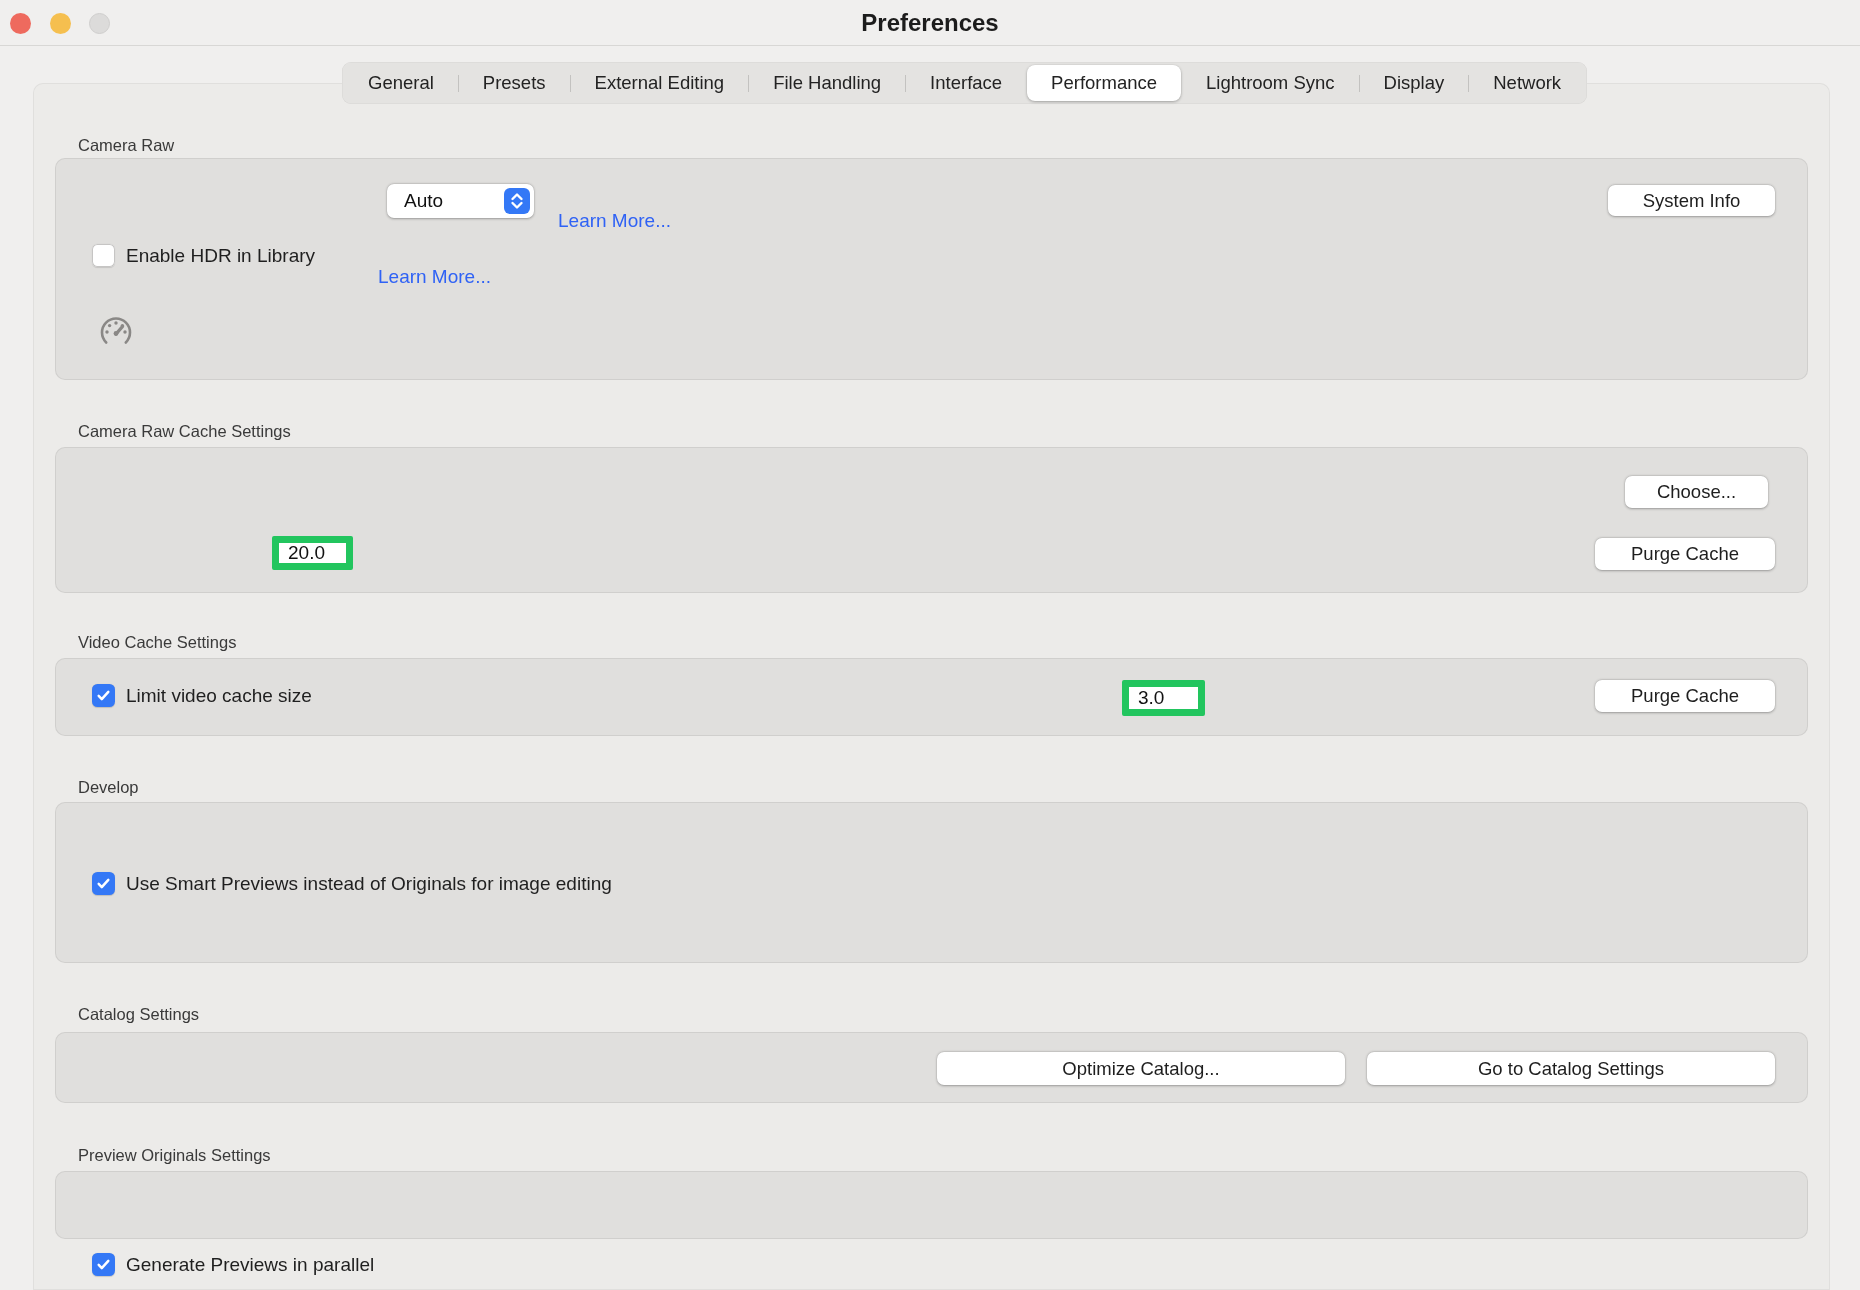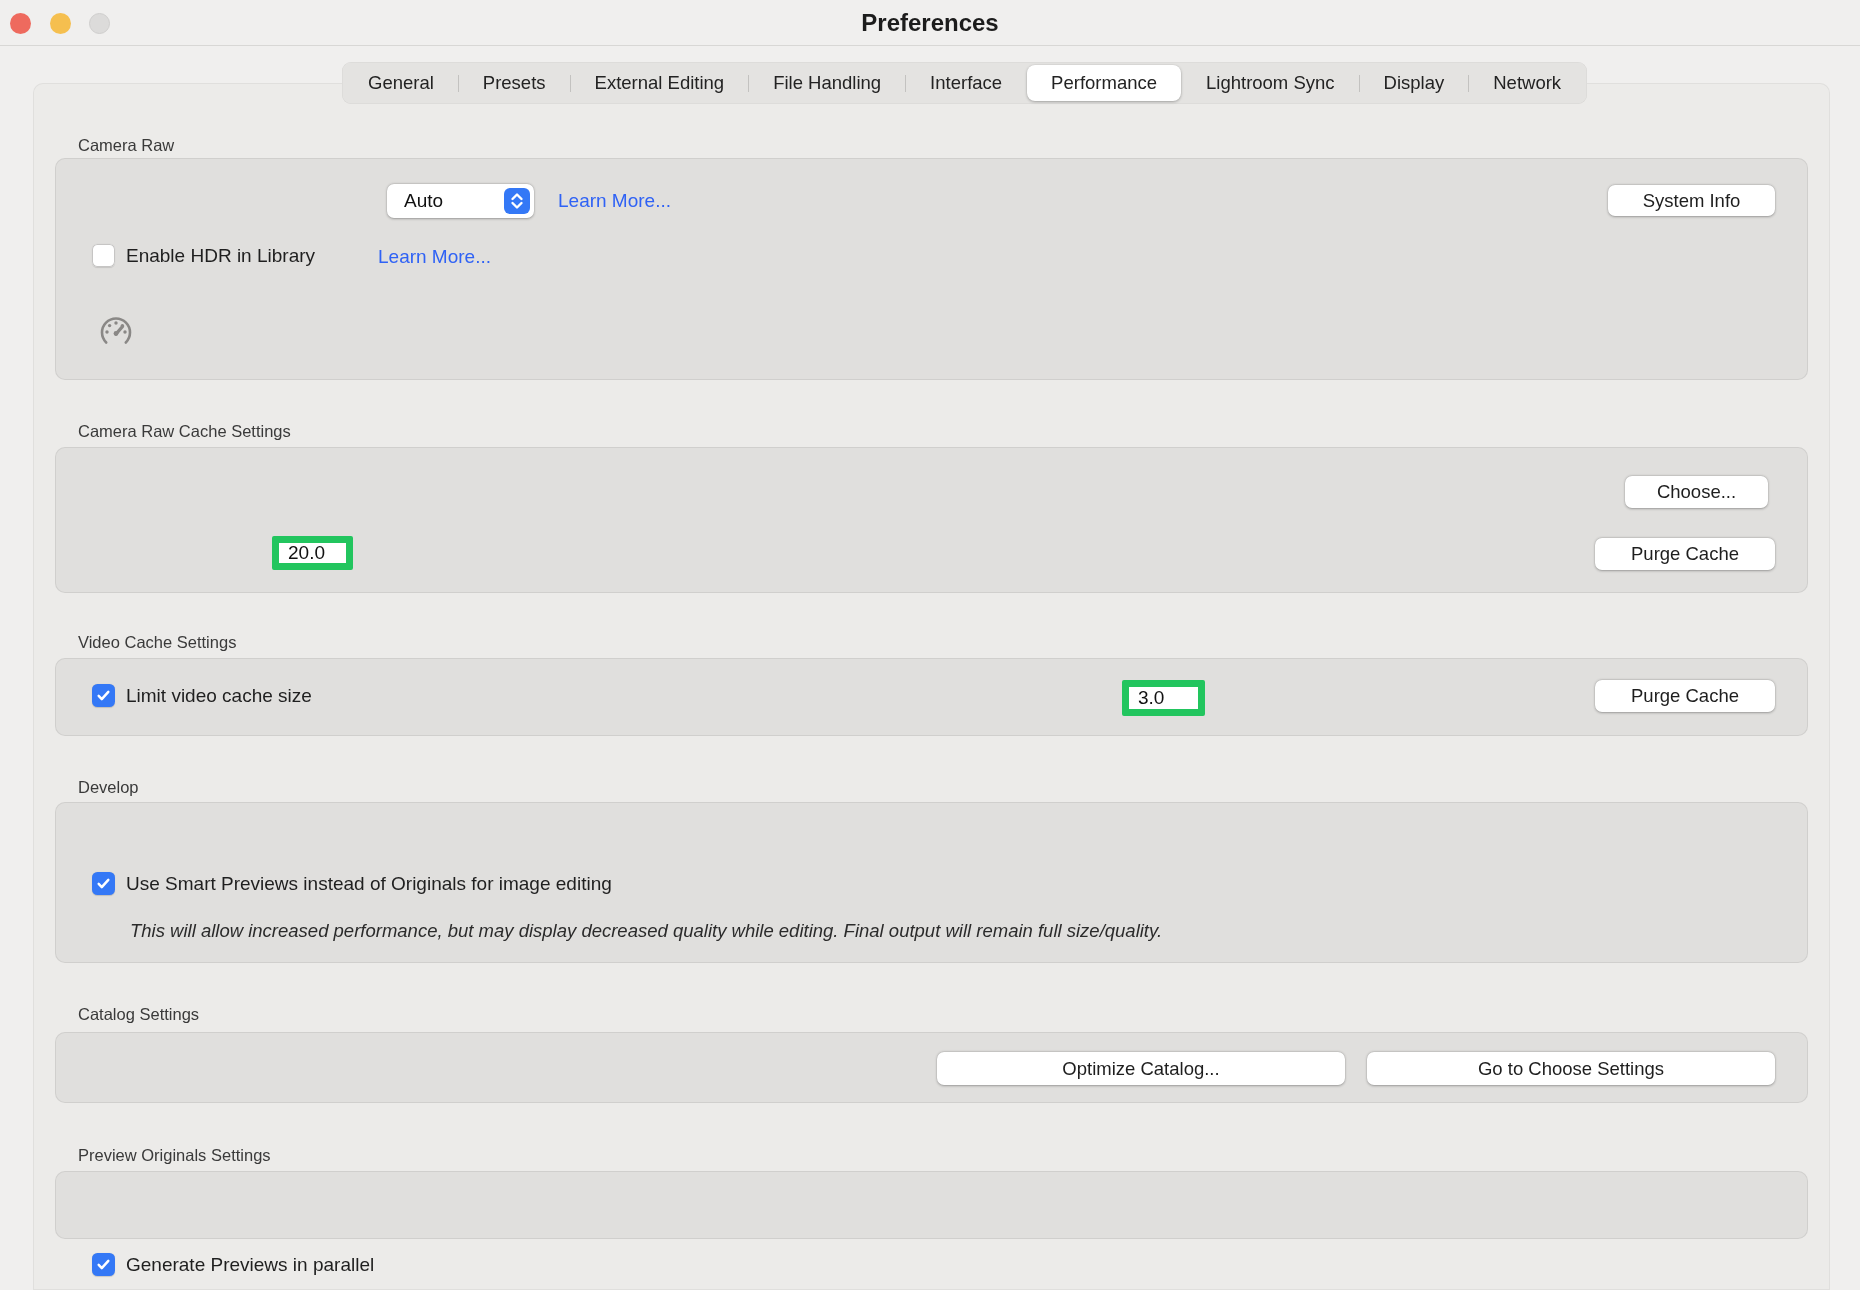--- a/index.html
+++ b/index.html
@@ -54,21 +54,21 @@
        box-shadow:0 0.5px 2.5px rgba(0,0,0,0.3),0 0 0 0.5px rgba(0,0,0,0.05);cursor:default;z-index:3;}
 
   
   .dropdown{position:absolute;display:flex;align-items:center;background:#ffffff;border-radius:7px;
             box-shadow:0 0.5px 2.5px rgba(0,0,0,0.3),0 0 0 0.5px rgba(0,0,0,0.05);z-index:3;}
   .dropdown .dd-label{flex:1;font-size:19px;padding-left:17px;color:#111;}
   .dd-stepper{width:26px;height:26px;margin-right:4px;border-radius:6px;background:var(--accent-blue);
               display:flex;align-items:center;justify-content:center;}
 
   
-  .link{position:absolute;font-size:19px;color:var(--link-blue);white-space:nowrap;cursor:pointer;z-index:3;}
+  .link{position:absolute;font-size:19px;color:var(--link-blue);white-space:nowrap;cursor:pointer;z-index:3;margin-top:20px;}
 
   
   .cbrow{position:absolute;display:flex;align-items:center;gap:11px;z-index:3;}
   .checkbox{width:23px;height:23px;border-radius:5.5px;background:#ffffff;flex:none;
             box-shadow:inset 0 0 0 1px #c6c5c4,0 0.5px 1px rgba(0,0,0,0.12);
             display:flex;align-items:center;justify-content:center;}
   .checkbox.checked{background:var(--accent-blue);box-shadow:0 0.5px 1px rgba(0,0,0,0.15);}
   .checkbox svg{display:none;}
   .checkbox.checked svg{display:block;}
   .cblabel{font-size:19px;color:var(--text);white-space:nowrap;}
@@ -191,28 +191,27 @@
 
   <div class="cbrow" style="left:92px;top:872px;">
     <span class="checkbox checked">
       <svg width="15" height="15" viewBox="0 0 14 14">
           <path d="M2.5 7.4 L5.4 10.4 L11.5 3.6" stroke="#fff" stroke-width="2.3" fill="none" stroke-linecap="round" stroke-linejoin="round"></path>
         </svg>
     </span>
     <span class="cblabel">Use Smart Previews instead of Originals for image editing</span>
   </div>
 
-  <div class="italicnote" style="left:130px;top:920px;">This will allow increased performance, but may display decreased quality while editing. Final output will remain full size/quality.</div>
 
   <div class="seclabel" style="left:78px;top:1005px;">Catalog Settings</div>
   <div class="groupbox" style="top:1032px;height:71px;"></div>
 
   <div class="rowtext" style="left:95px;top:1058px;">Some settings are catalog-specific and are changed in Catalog Settings.</div>
   <div class="btn" style="left:937px;top:1052px;width:408px;height:33px;">Optimize Catalog...</div>
-  <div class="btn" style="left:1367px;top:1052px;width:408px;height:33px;">Go to Choose Settings</div>
+  <div class="btn" style="left:1367px;top:1052px;width:408px;height:33px;">Go to Catalog Settings</div>
 
   <div class="seclabel" style="left:78px;top:1146px;">Preview Originals Settings</div>
   <div class="groupbox" style="top:1171px;height:68px;"></div>
 
   <div class="cbrow" style="left:92px;top:1253px;">
     <span class="checkbox checked">
       <svg width="15" height="15" viewBox="0 0 14 14">
           <path d="M2.5 7.4 L5.4 10.4 L11.5 3.6" stroke="#fff" stroke-width="2.3" fill="none" stroke-linecap="round" stroke-linejoin="round"></path>
         </svg>
     </span>

